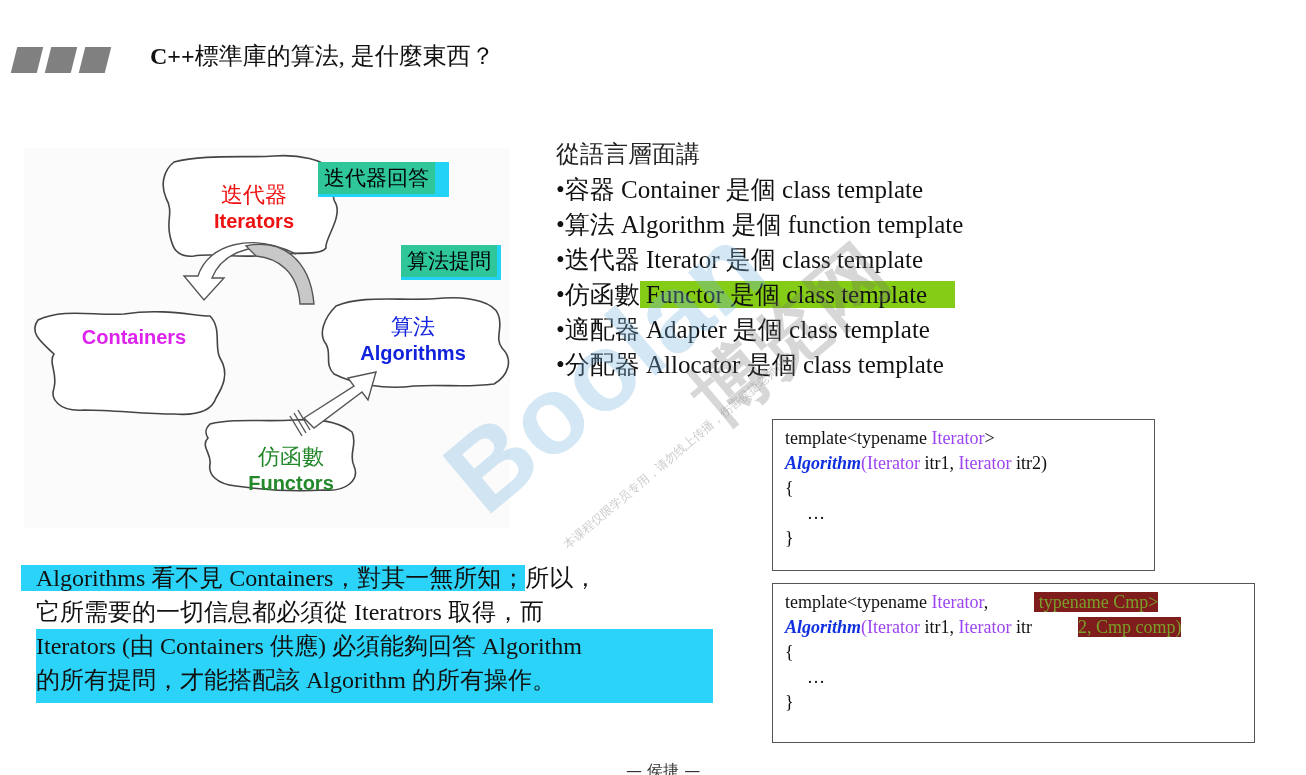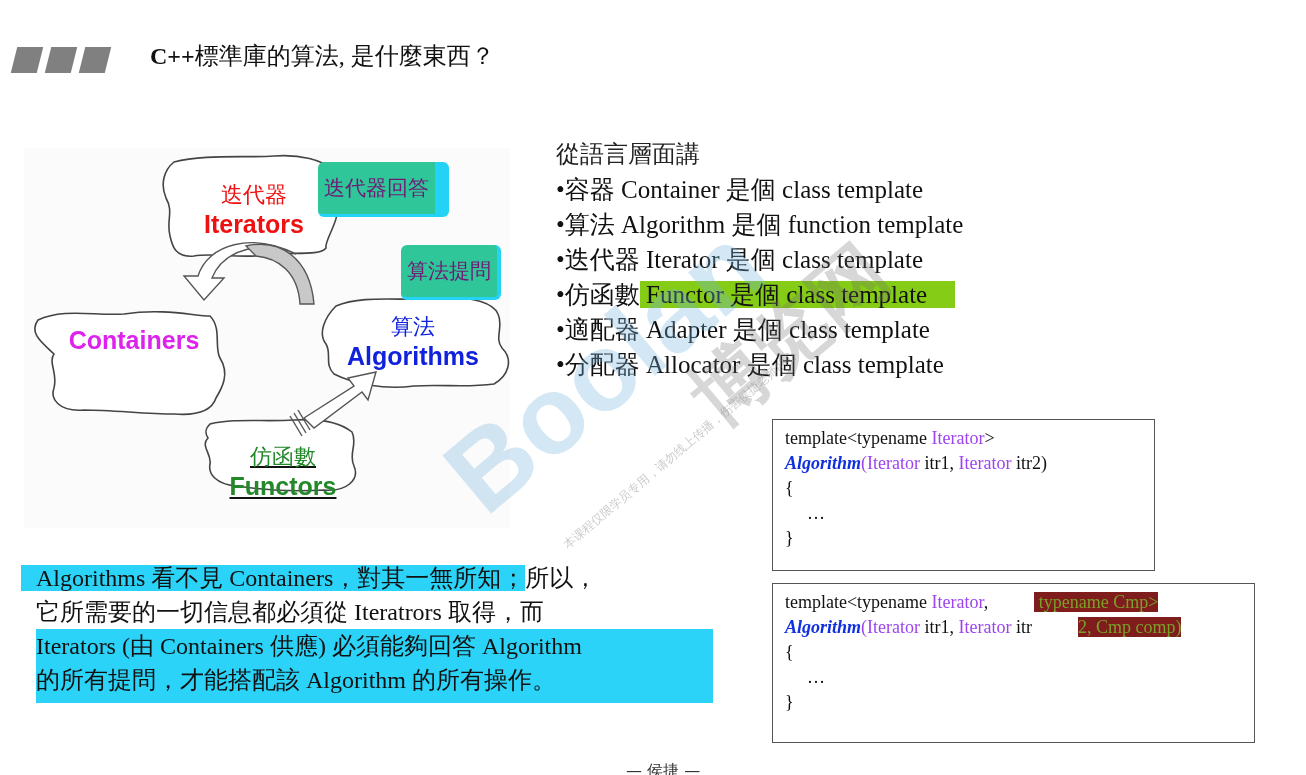--- a/index.html
+++ b/index.html
@@ -11,23 +11,23 @@
   
   .title-marks { left:14px; top:47px; display:flex; gap:8px; }
   .title-mark { width:26px; height:26px; background:#808080; transform:skewX(-14deg); }
   .page-title { left:150px; top:40px; font-size:24px; font-weight:bold; letter-spacing:0; color:#111; white-space:nowrap; }
   .page-title .cjk { font-weight:normal; }
 
   
   .diagram-bg { left:24px; top:148px; width:486px; height:380px; background:#fbfbfb; }
   .cloud-label { position:absolute; text-align:center; font-family:"Liberation Sans","DejaVu Sans",sans-serif; }
   .cloud-label .zh { font-size:22px; font-weight:normal; }
-  .cloud-label .en { font-size:25px; font-weight:bold; }
-  .tag { position:absolute; font-family:"DejaVu Sans",sans-serif; font-size:21px; color:#701a75;
-         background:#2fc69a; border-right:14px solid #22d3f5; border-bottom:3px solid #22d3f5; padding:12px 6px;border-radius:6px; }
+  .cloud-label .en { font-size:20px; font-weight:bold; }
+  .tag { position:absolute; font-family:"DejaVu Sans",sans-serif; font-size:21px; color:#000000;
+         background:#2fc69a; border-right:14px solid #22d3f5; border-bottom:3px solid #22d3f5; padding:2px 6px; }
 
   
   .sub-heading { left:556px; top:138px; font-size:24px; color:#222; }
   .bullet-list { left:556px; top:172px; font-size:25px; line-height:35px; margin:0; padding:0; list-style:none; }
   .bullet-list li { white-space:nowrap; }
   .bullet-list .hl { background:#84cc16; padding-right:28px; }
 
   
   .code-box { position:absolute; border:1.5px solid #555; background:#fff; font-size:18px; line-height:25px; padding:6px 10px 4px 12px; white-space:nowrap; }
   .kw-purple { color:#9b44f0; }
@@ -90,21 +90,21 @@
     <div class="zh" style="color:#ee1111;">迭代器</div>
     <div class="en" style="color:#ee1111;">Iterators</div>
   </div>
   <div class="cloud-label" style="left:40px;top:178px;width:140px;">
     <div class="en" style="color:#dd22ee;">Containers</div>
   </div>
   <div class="cloud-label" style="left:314px;top:164px;width:150px;">
     <div class="zh" style="color:#1122dd;">算法</div>
     <div class="en" style="color:#1122dd;">Algorithms</div>
   </div>
-  <div class="cloud-label" style="left:194px;top:294px;width:130px;text-decoration:underline;">
+  <div class="cloud-label" style="left:202px;top:294px;width:130px;">
     <div class="zh" style="color:#22882a;">仿函數</div>
     <div class="en" style="color:#22882a;">Functors</div>
   </div>
 </div>
 
 <div class="tag" style="left:318px;top:162px;">迭代器回答</div>
 <div class="tag" style="left:401px;top:245px;border-right-width:4px;">算法提問</div>
 
 <div class="abs sub-heading">從語言層面講</div>
 <ul class="abs bullet-list">

